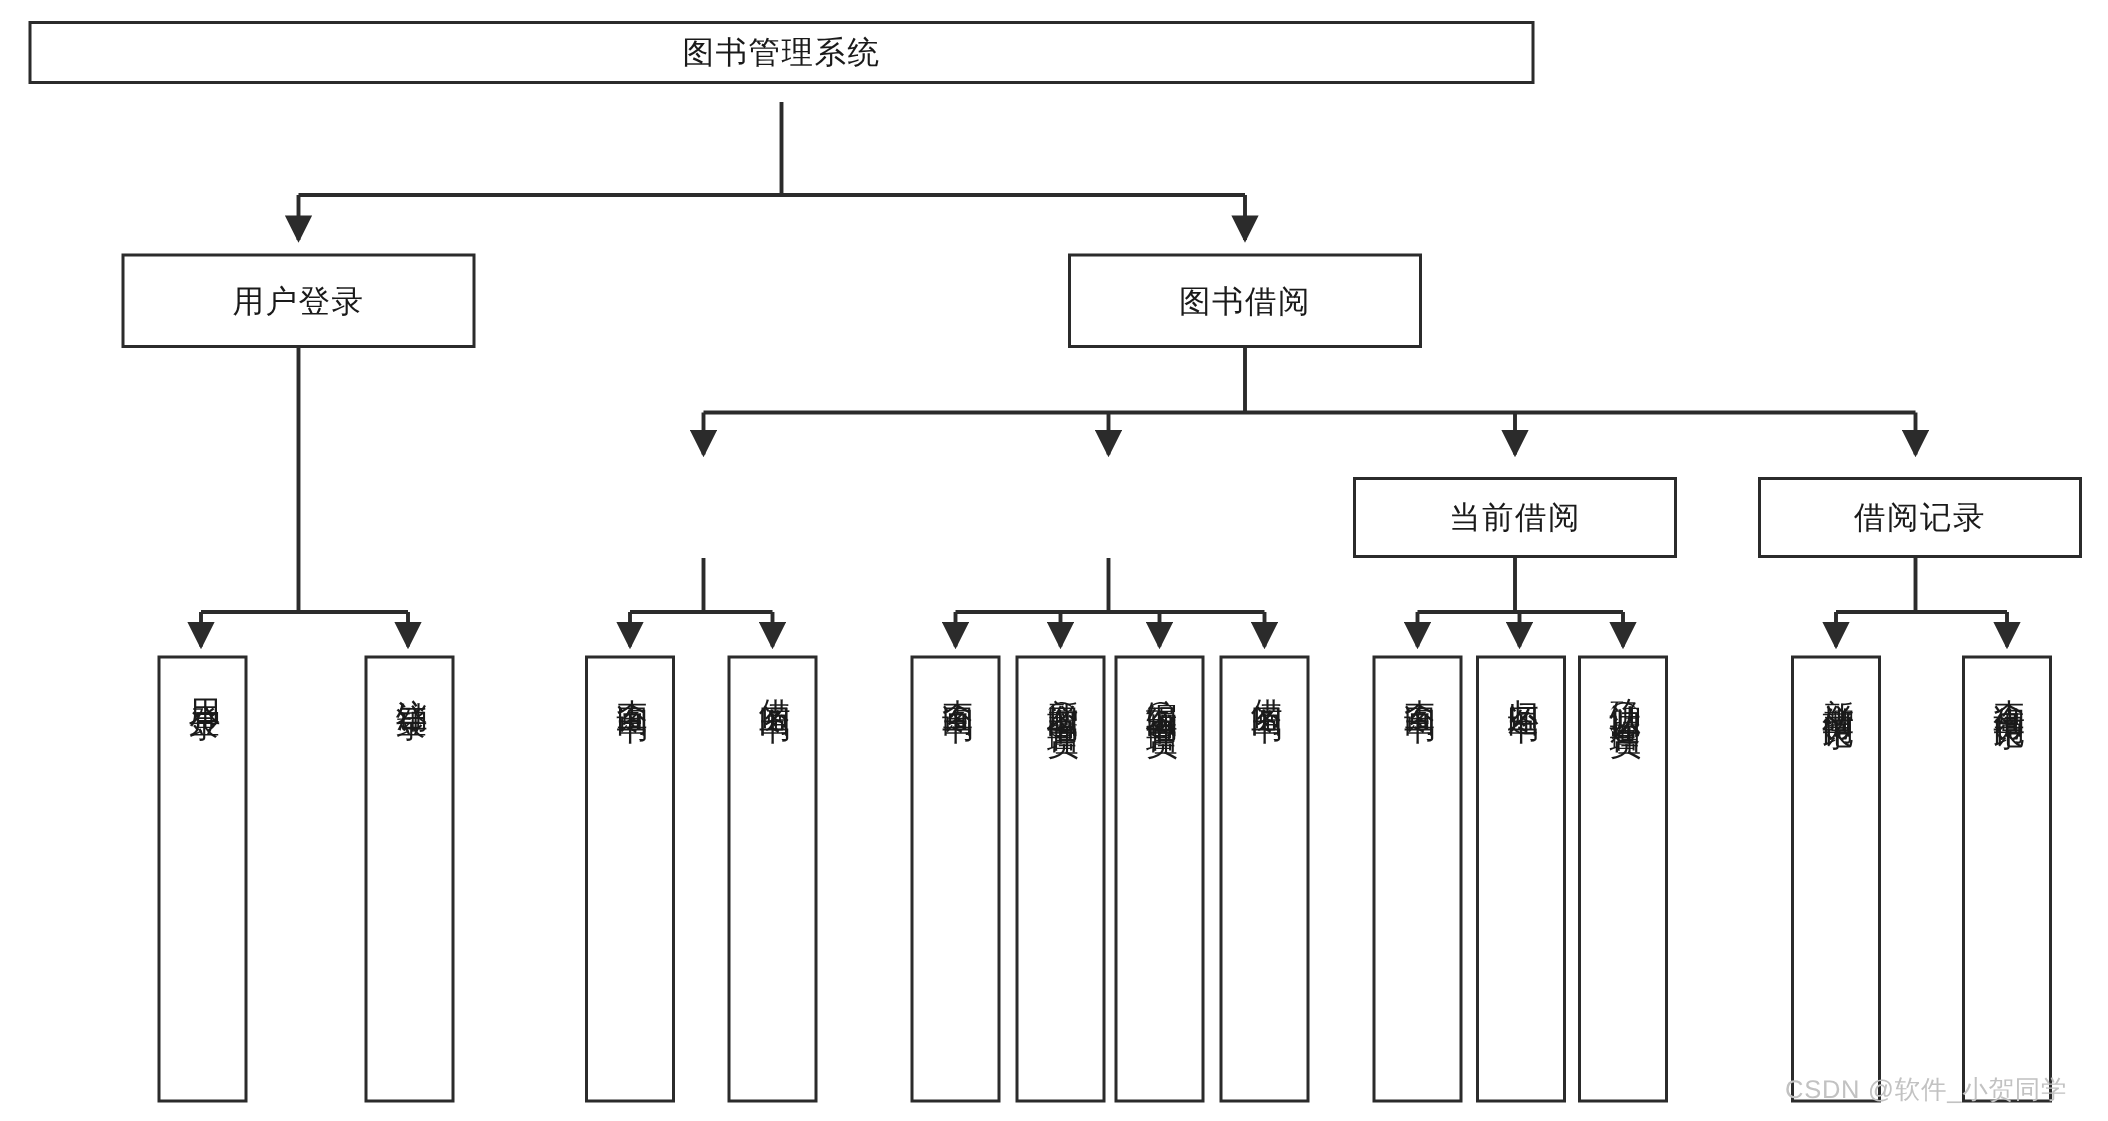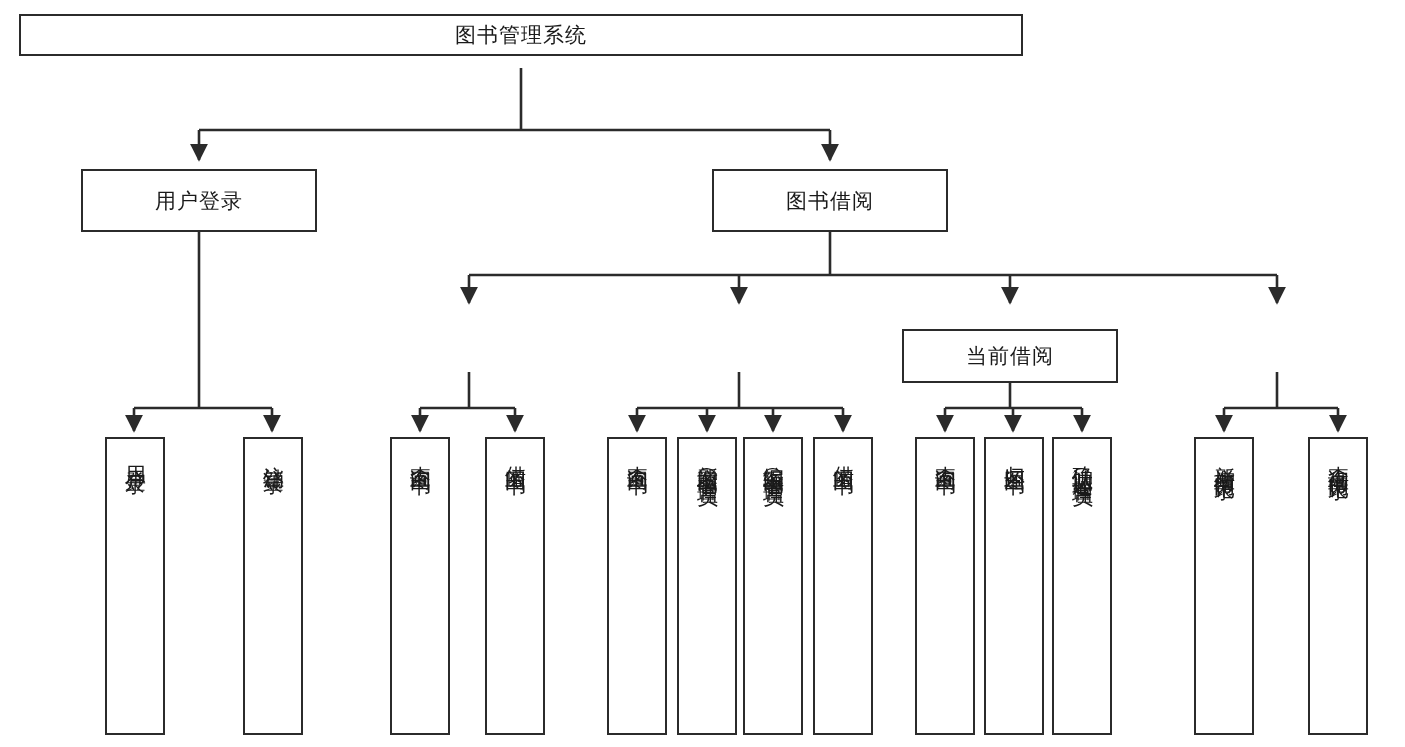--- a/index.html
+++ b/index.html
@@ -121,22 +121,25 @@
     <span>图书管理系统</span>
   </div>
 
   <div class="node horiz" style="left:81px; top:169px; width:236px; height:63px;">
     <span>用户登录</span>
   </div>
   <div class="node horiz" style="left:712px; top:169px; width:236px; height:63px;">
     <span>图书借阅</span>
   </div>
 
-  <div class="node horiz" style="left:902px; top:329px; width:216px; height:54px;">
+  <div class="node horiz" style="left:902px; top:318px; width:216px; height:54px;">
     <span>当前借阅</span>
+  </div>
+  <div class="node horiz" style="left:1172px; top:318px; width:216px; height:54px;">
+    <span>借阅记录</span>
   </div>
 
   <div class="node vert" style="left:105px; top:437px; width:60px; height:298px;">
     <span class="vlabel">用户登录</span>
   </div>
   <div class="node vert" style="left:243px; top:437px; width:60px; height:298px;">
     <span class="vlabel">注销登录</span>
   </div>
 
   <div class="node vert" style="left:390px; top:437px; width:60px; height:298px;">
@@ -169,14 +172,15 @@
     <span class="vlabel">确认归还（管理员）</span>
   </div>
 
   <div class="node vert" style="left:1194px; top:437px; width:60px; height:298px;">
     <span class="vlabel">新增借阅记录</span>
   </div>
   <div class="node vert" style="left:1308px; top:437px; width:60px; height:298px;">
     <span class="vlabel">查询借阅记录</span>
   </div>
 
+  <div class="watermark" style="left:1190px; top:715px;">CSDN @软件_小贺同学</div>
 
 </div>
 
 </body></html>

